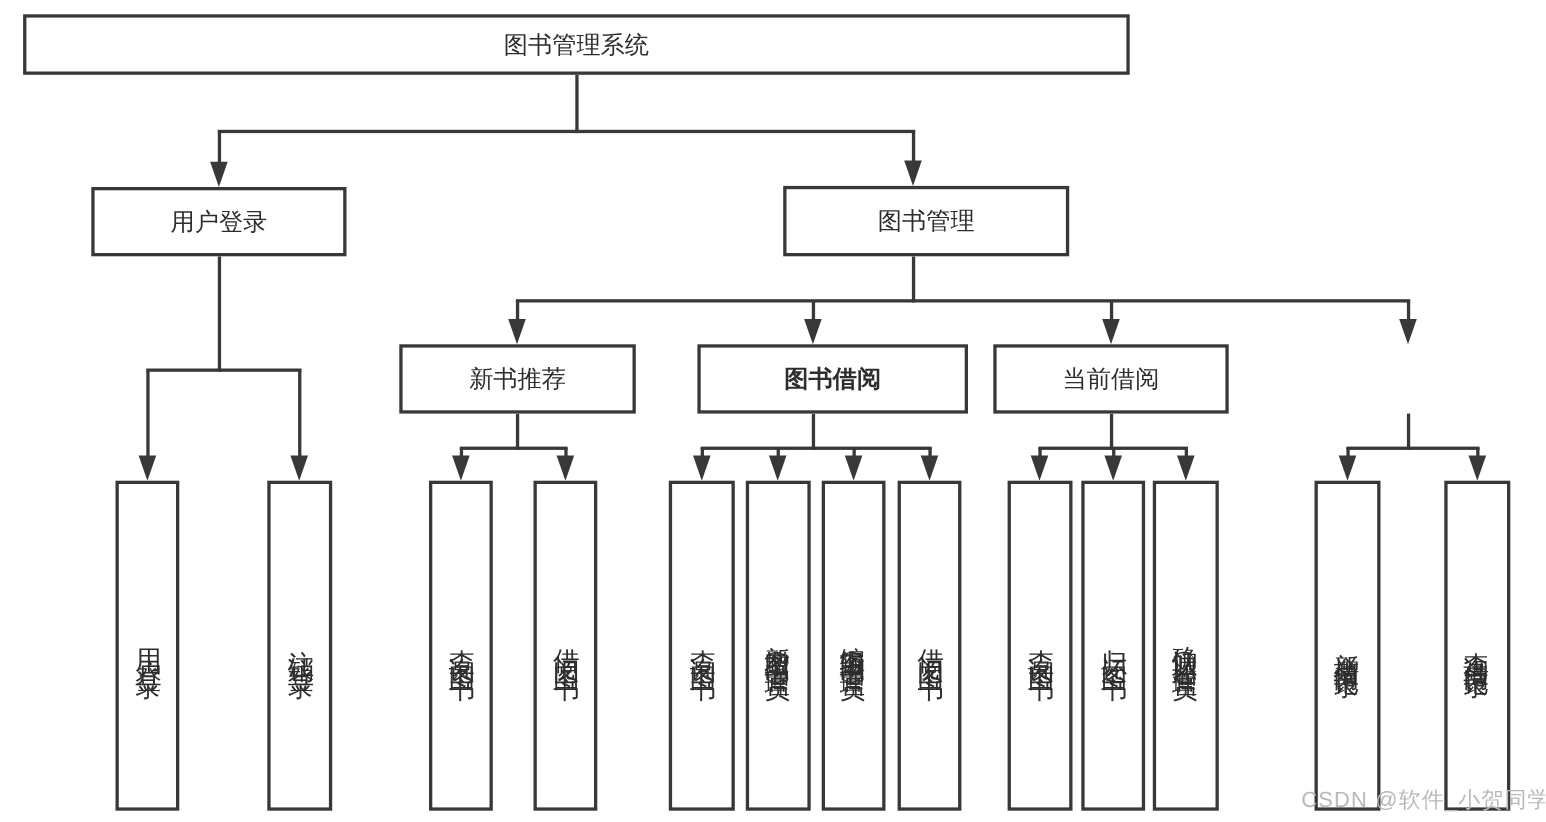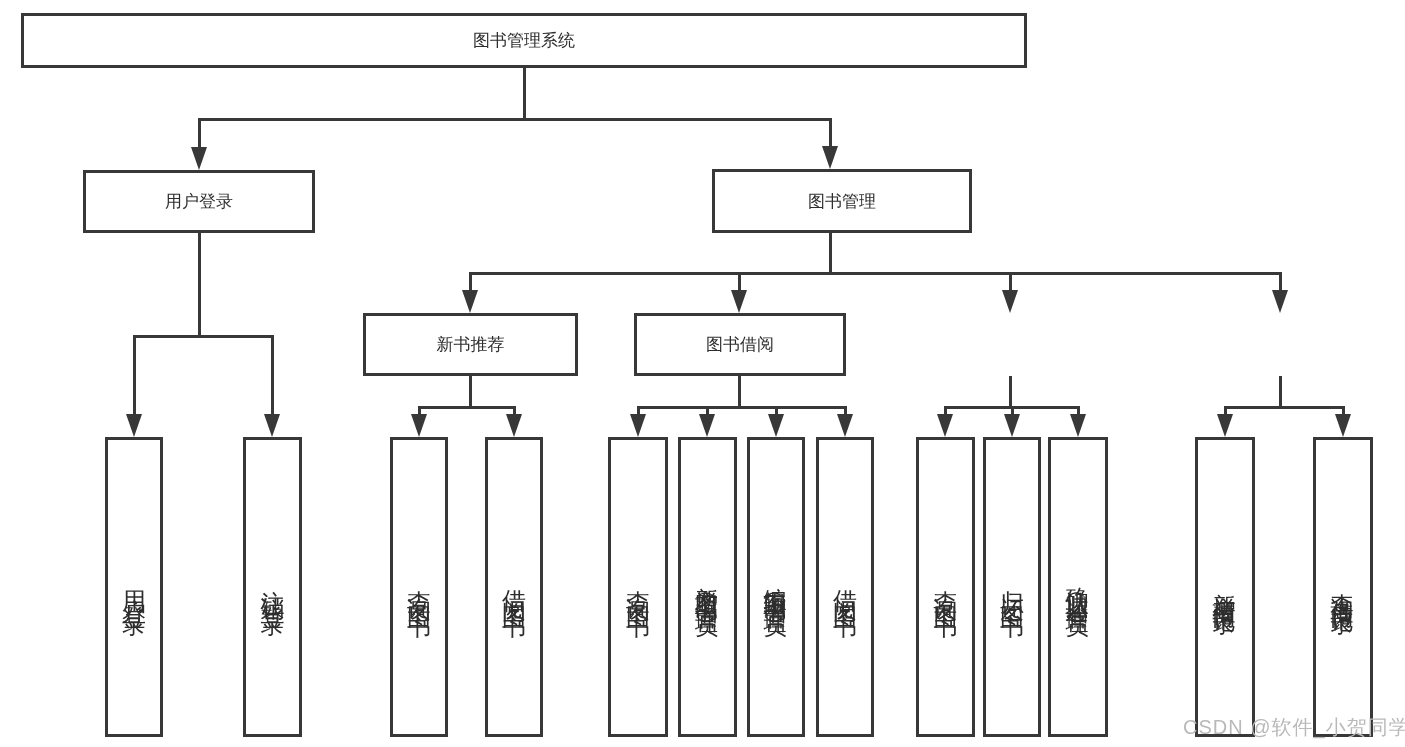--- a/index.html
+++ b/index.html
@@ -12,21 +12,21 @@
   body{font-family:"Liberation Sans", sans-serif;}
   #canvas{position:relative;width:1405px;height:747px;background:var(--bg);overflow:hidden;}
 
   .node{
     position:absolute;
     background:var(--bg);
     border:3px solid var(--line);
     box-sizing:border-box;
     display:flex;align-items:center;justify-content:center;
     color:var(--text);
-    font-size:17px;
+    font-size:22px;
     z-index:2;
   }
   .node.v{
     writing-mode:vertical-rl;
     text-orientation:mixed;
     font-size:24px;
     letter-spacing:8px;
   }
   .node.v.long{
     font-size:23px;
@@ -62,22 +62,25 @@
     </div>
     <div class="node" style="left: 83px; top: 170px; width: 232px; height: 63px;">
       <span>用户登录</span>
     </div>
     <div class="node" style="left: 712px; top: 169px; width: 260px; height: 64px;">
       <span>图书管理</span>
     </div>
     <div class="node" style="left: 363px; top: 313px; width: 215px; height: 63px;">
       <span>新书推荐</span>
     </div>
-    <div class="node" style="left: 634px; top: 313px; width: 212px; height: 63px;">
+    <div class="node" style="left: 634px; top: 313px; width: 246px; height: 63px; font-weight: bold;">
       <span>图书借阅</span>
+    </div>
+    <div class="node" style="left: 903px; top: 313px; width: 214px; height: 63px;">
+      <span>当前借阅</span>
     </div>
     <div class="node v" style="left: 105px; top: 437px; width: 58px; height: 300px;">
       <span>用户登录</span>
     </div>
     <div class="node v" style="left: 243px; top: 437px; width: 59px; height: 300px;">
       <span>注销登录</span>
     </div>
     <div class="node v" style="left: 390px; top: 437px; width: 58px; height: 300px;">
       <span>查询图书</span>
     </div>

